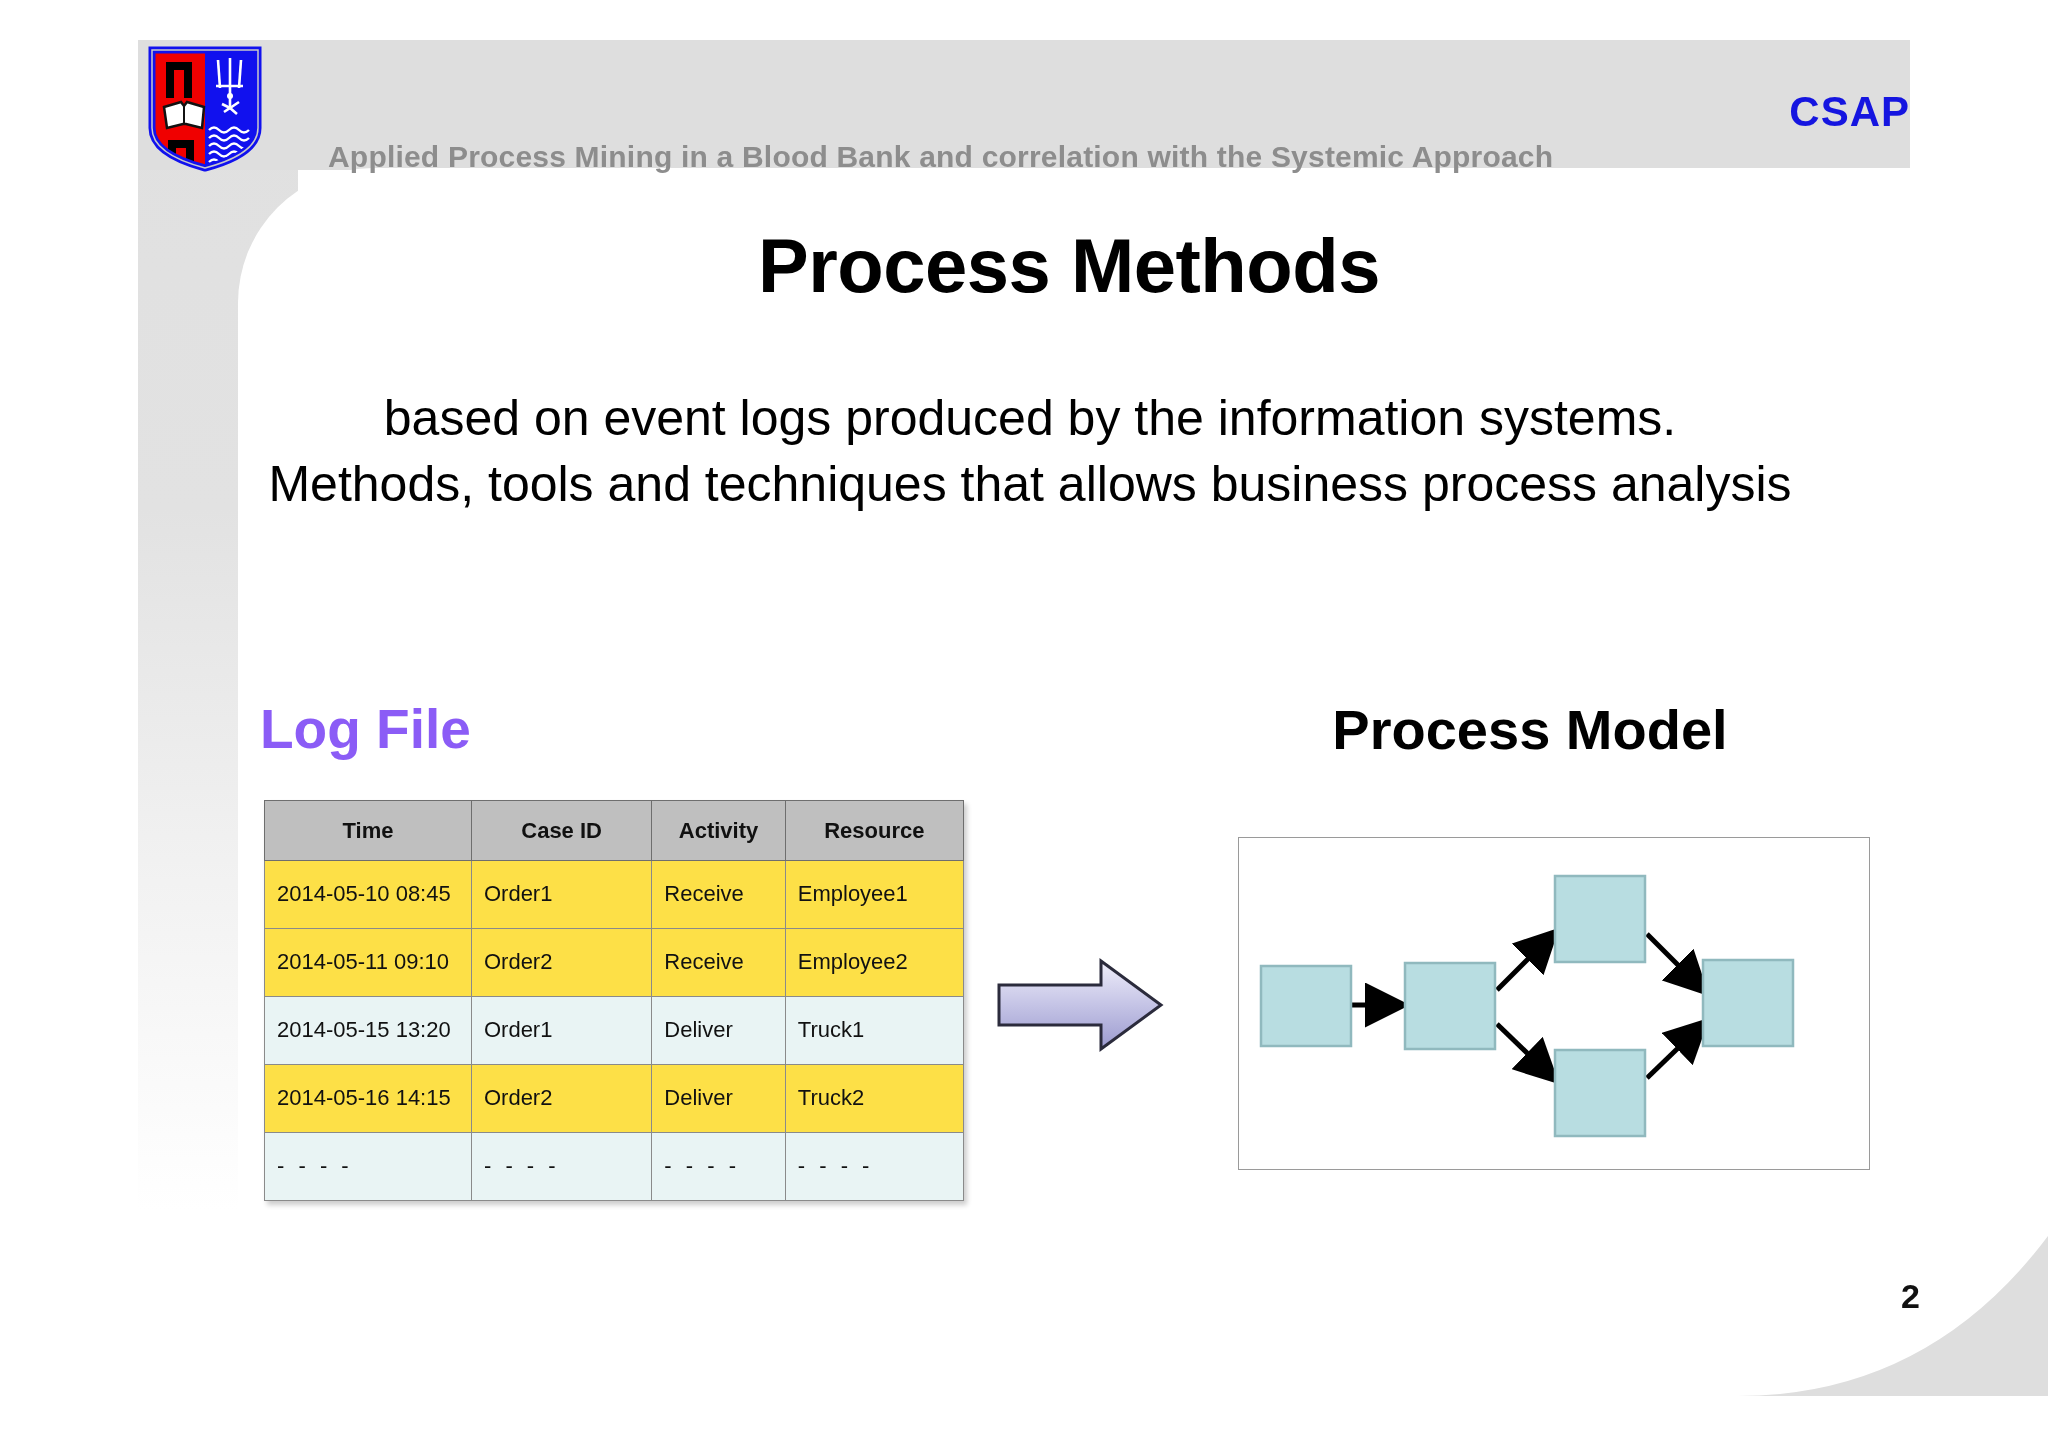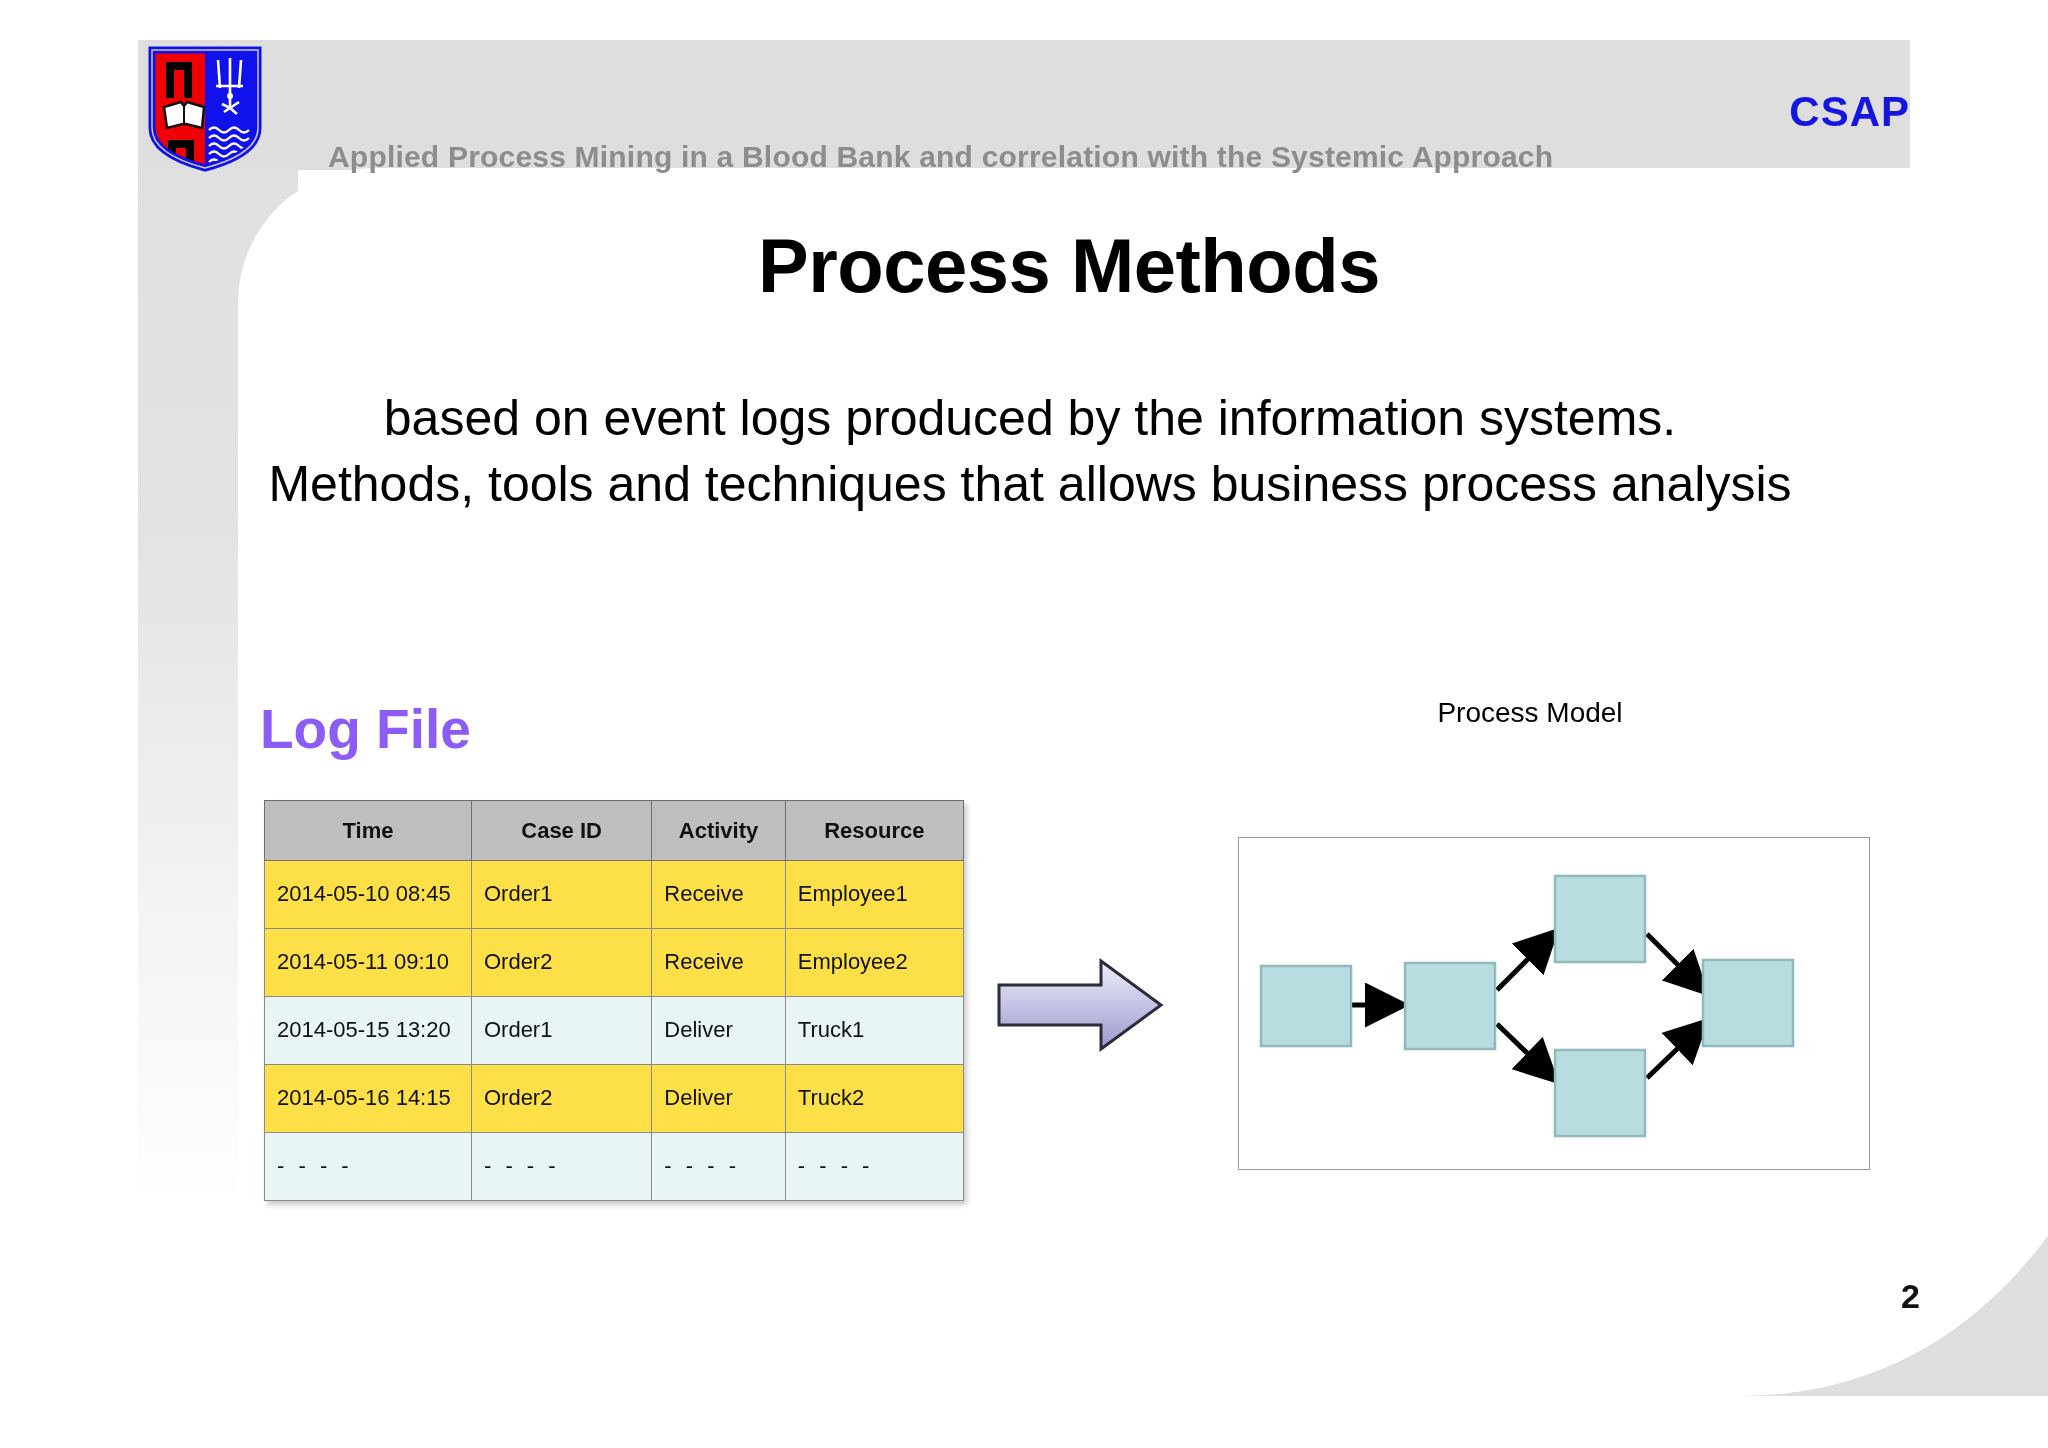--- a/index.html
+++ b/index.html
@@ -77,21 +77,21 @@
   }
 
   
   .lbl-log {
     position:absolute; left:260px; top:697px; width:440px;
     font-size:55px; font-weight:bold; color:#8b5cf6;
     z-index:8;
   }
   .lbl-model {
     position:absolute; left:1180px; top:697px; width:700px;
-    text-align:center; font-size:28px; font-weight:normal; color:#000;
+    text-align:center; font-size:56px; font-weight:bold; color:#000;
     z-index:8;
   }
 
   
   .log-table {
     position:absolute; left:264px; top:800px; width:700px;
     border-collapse:collapse;
     font-size:22px; color:#111;
     z-index:8;
     box-shadow:3px 4px 5px rgba(0,0,0,.20);

